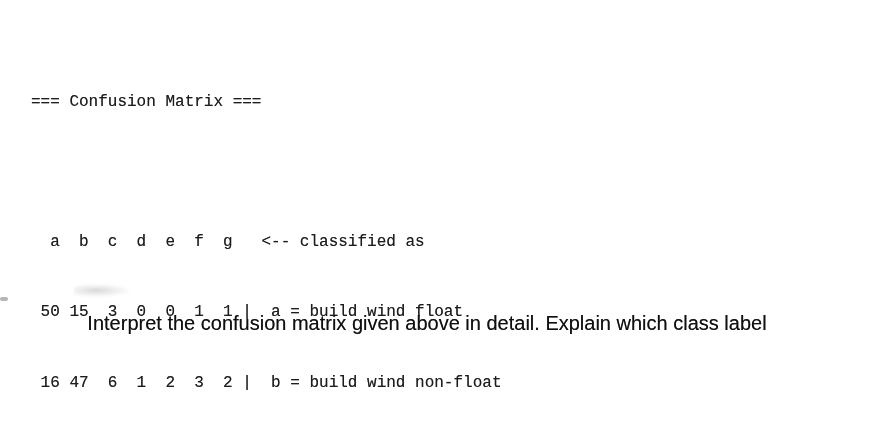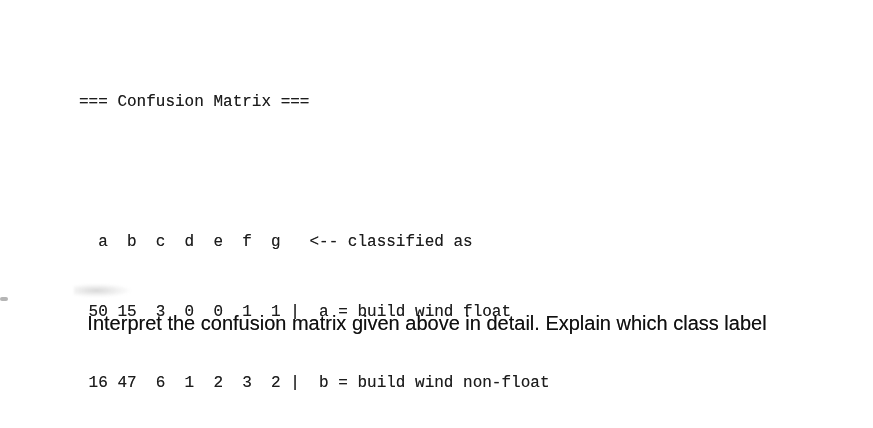--- a/index.html
+++ b/index.html
@@ -20,21 +20,20 @@
     font-family: "Liberation Mono", "DejaVu Sans Mono", monospace;
     font-size: 16px;
     line-height: 23.4px;
     color: #1d1d1d;
     white-space: pre;
     text-shadow: 0 0 0.6px rgba(45,45,45,0.65);
   }
   .matrix-block .ln {
     height: 23.4px;
     white-space: pre;
-    margin-left: 48px;
   }
   .question-block {
     position: absolute;
     top: 310px;
     left: 0px;
     width: 854px;
     text-align: center;
     font-family: Liberation Sans, sans-serif;
     font-size: 20px;
     line-height: 27.5px;

